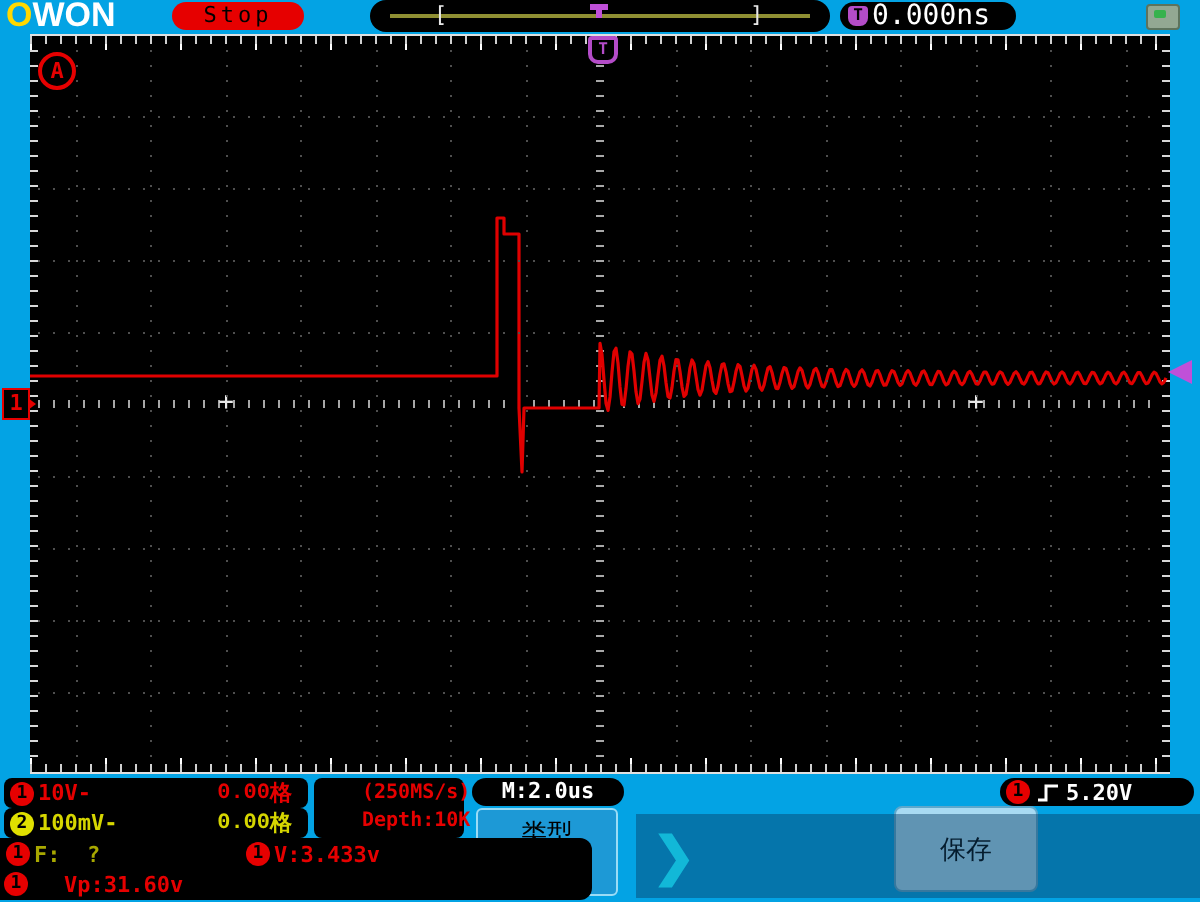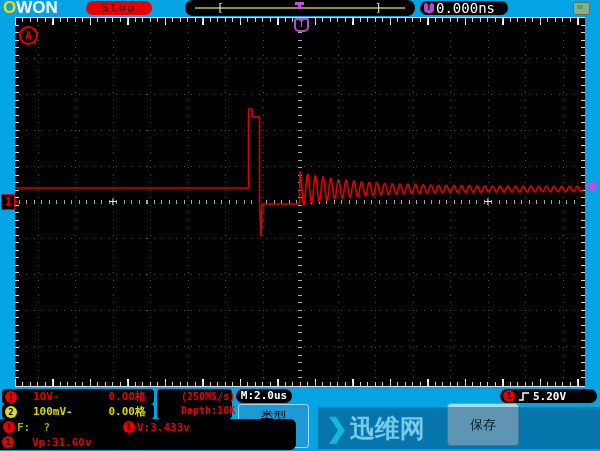--- a/index.html
+++ b/index.html
@@ -72,24 +72,24 @@
 
   
   .blackbox{background:#000;border-radius:4px;box-sizing:border-box;padding-left:24px;}
   .badge{display:inline-block;width:12px;height:12px;border-radius:50%;color:#000;
       font-size:9px;font-weight:bold;line-height:12px;text-align:center;flex:none;}
   .badge-red{background:#e60000;} .badge-yel{background:#e0e000;}
   .ch-row{display:flex;align-items:center;padding:0 8px 0 3px;height:15px;
       font-size:11px;font-weight:bold;white-space:pre;}
   .ch1-box{left:2px;top:389px;width:152px;height:15px;color:#e60000;}
   .ch2-box{left:2px;top:404px;width:152px;height:15px;color:#d6d600;}
-  .ch-scale{margin-left:16px;} .ch-pos{margin-left:auto;}
+  .ch-scale{margin-left:2px;} .ch-pos{margin-left:auto;font-family:Liberation Mono, monospace;}
   .acq-box{left:157px;top:389px;width:75px;height:30px;color:#e60000;font-size:10px;
       font-weight:bold;text-align:center;line-height:14px;padding-top:1px;}
-  .mtime{left:236px;top:389px;width:56px;height:14px;background:#000;border-radius:7px;
+  .mtime{left:236px;top:389px;width:76px;height:14px;background:#000;border-radius:7px;
       color:#fff;font-size:11px;font-weight:bold;line-height:14px;text-align:center;}
   .type-btn{left:238px;top:404px;width:71px;height:44px;background:#1d99d6;border:1px solid #9adcf6;
       border-radius:3px;display:flex;flex-direction:column;align-items:center;justify-content:center;gap:1px;
       font-family:"Liberation Sans",sans-serif;color:#000;font-size:13px;box-sizing:border-box;}
   .type-val{background:#fff;border:1px solid #333;padding:0 3px;line-height:15px;}
   .trig-pill{left:500px;top:389px;width:97px;height:14px;background:#000;border-radius:7px;
       display:flex;align-items:center;gap:3px;padding:0 3px;box-sizing:border-box;
       color:#fff;font-size:11px;font-weight:bold;}
   .meas-box{left:0px;top:419px;width:296px;height:31px;background:#000;border-radius:0 6px 6px 0;
       font-size:11px;font-weight:bold;}
@@ -202,14 +202,13 @@
   <span class="badge badge-red mb2">1</span>
   <span class="m-v">V:3.433v</span>
   <span class="badge badge-red mb3">1</span>
   <span class="m-vp">Vp:31.60v</span>
 </div>
 
 <div class="abs save-btn">保存</div>
 
 <div class="abs wm">
   <span class="wm-chev">❯</span>
-  <span class="wm-site">迅维网</span>
 </div>
 
 </body></html>

